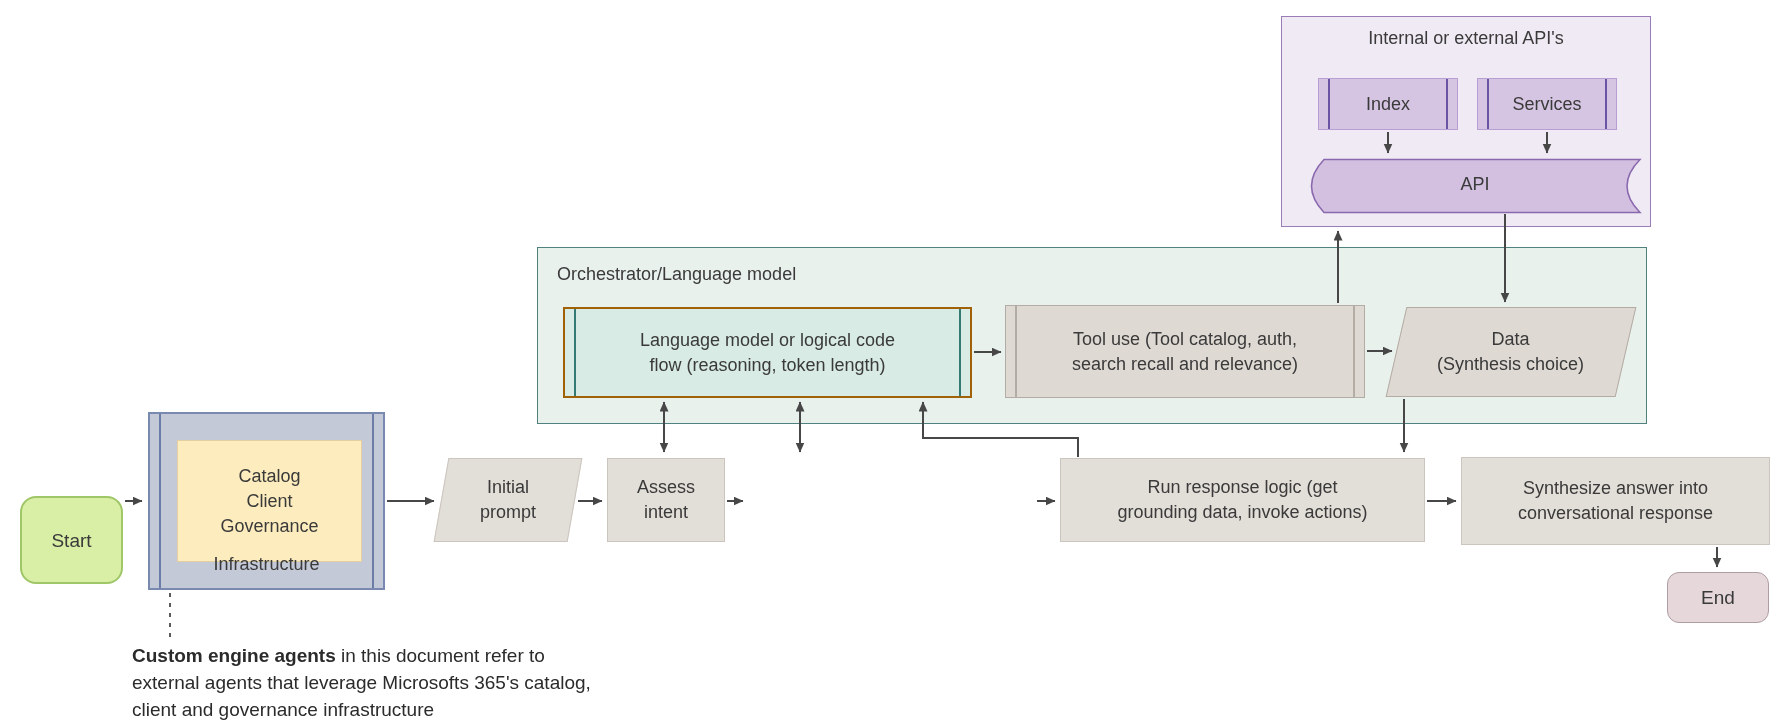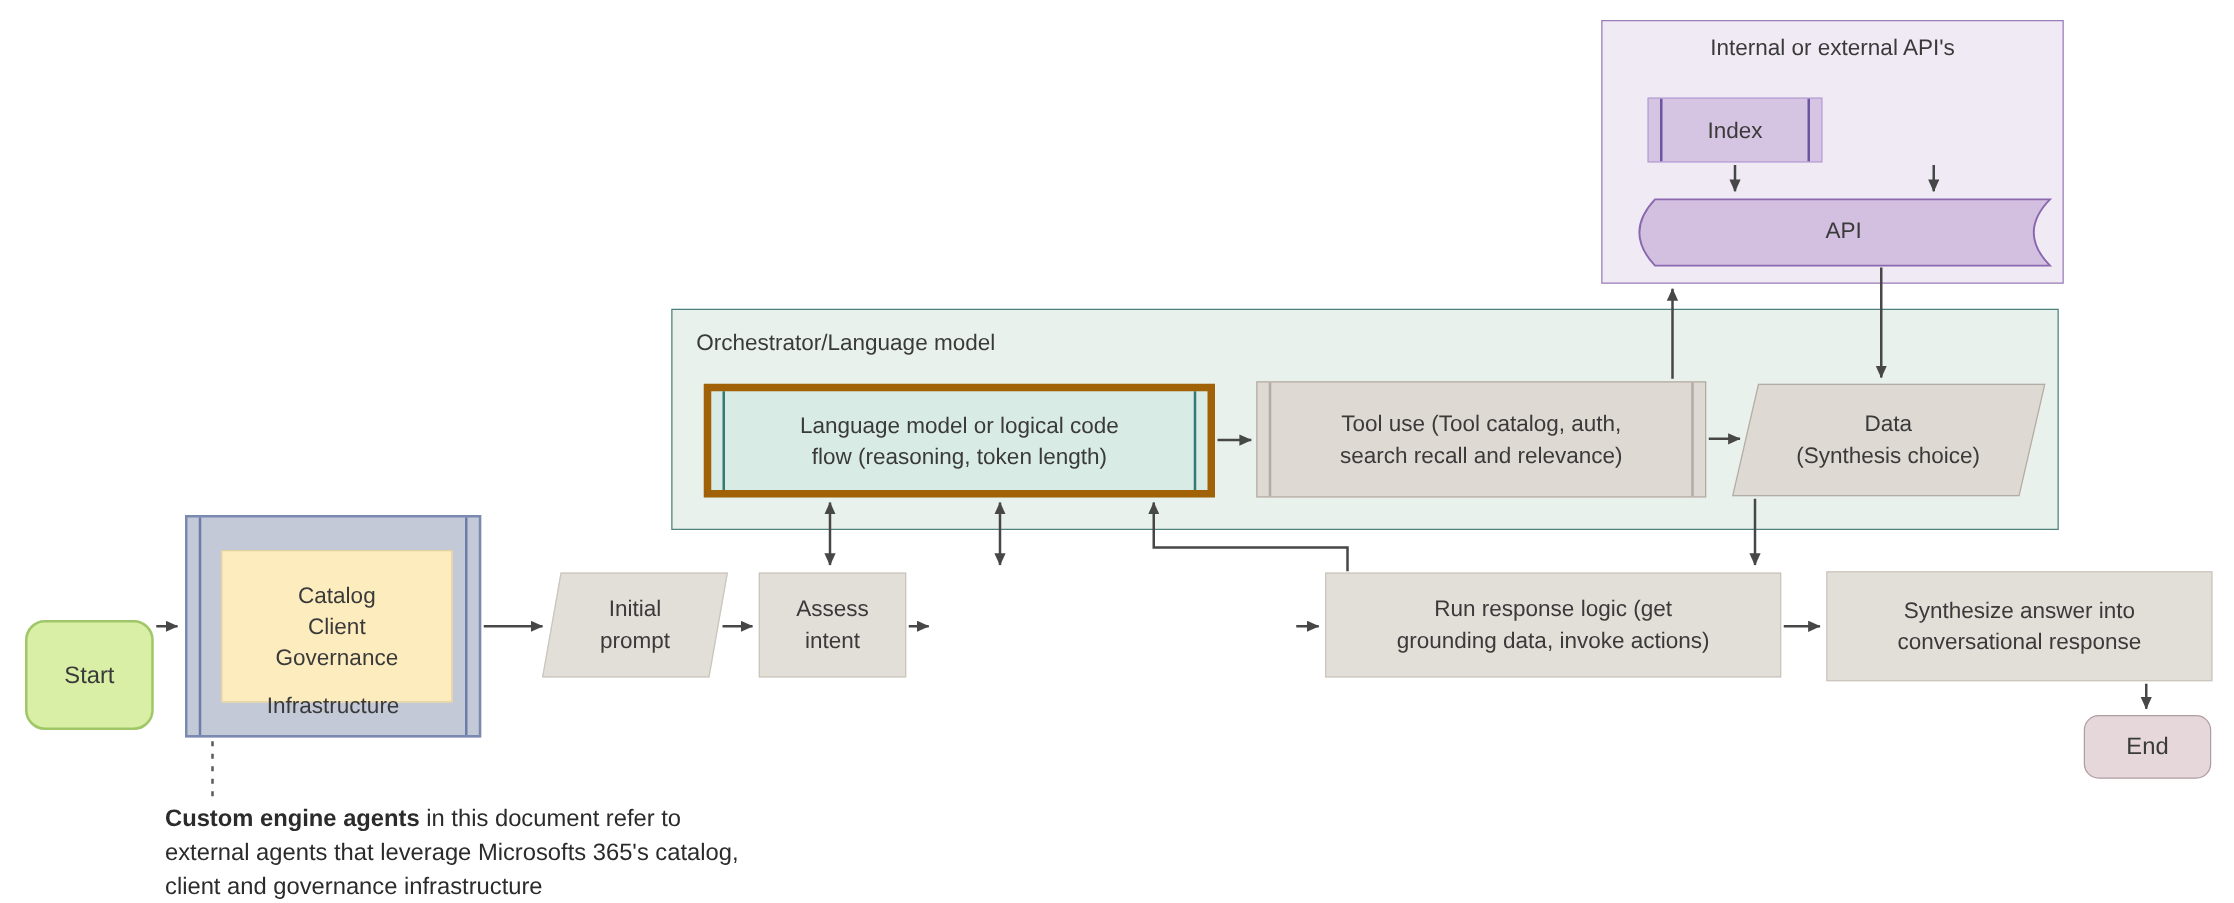--- a/index.html
+++ b/index.html
@@ -23,21 +23,21 @@
   .predef::after  { right:9px; }
 
   
   .start      { background:#d9efa5; border:2px solid #9fc768; border-radius:16px; }
   .infra      { background:#c4c9d8; border:2px solid #7a89b0; --bar:#6b7ca6; }
   .yellow     { background:#fdedbe; border:1px solid #e3cf9f; }
   .gray       { background:#e2ded8; border:1px solid #cbc5bd; }
   .grayd      { background:#ded9d3; border:1px solid #b3aca4; --bar:#b3aca4; }
   .endn       { background:#e5d7da; border:1.5px solid #b09da2; border-radius:12px; }
   .greenbox   { background:#e9f1ed; border:1px solid #4f827e; }
-  .teal       { background:#d8ebe4; border:6px solid #a16207; --bar:#357975; }
+  .teal       { background:#d8ebe4; border:2px solid #a16207; --bar:#357975; }
   .purplebox  { background:#f0eaf4; border:1px solid #9a7db8; }
   .purple     { background:#d6c4e3; border:1px solid #b79fd4; --bar:#6a55a4; }
 
   .skew-initial { transform:skewX(-10deg); }
   .skew-data    { transform:skewX(-13deg); }
   .unskew-initial { transform:skewX(10deg); }
   .unskew-data    { transform:skewX(13deg); }
 
   #arrows { position:absolute; left:0; top:0; z-index:10; pointer-events:none; }
   .footnote { font-size:19px; line-height:27px; color:#2b2b2b; }
@@ -45,20 +45,23 @@
 </head>
 <body>
 
 <div id="canvas">
 
   <div class="abs purplebox" style="left:1281px; top:16px; width:370px; height:211px;"></div>
   <div class="abs title" style="left:1281px; top:28px; width:370px; text-align:center;">Internal or external API's</div>
 
   <div class="node purple predef" style="left:1318px; top:78px; width:140px; height:52px;">
     <span class="label">Index</span>
+  </div>
+  <div class="node purple predef" style="left:1477px; top:78px; width:140px; height:52px;">
+    <span class="label">Services</span>
   </div>
 
   <div class="abs" style="left:1308px; top:158px; width:334px; height:56px;">
     <svg width="334" height="56" viewBox="0 0 334 56">
       <path d="M16,1.5 L332,1.5 Q306,28 332,54.5 L16,54.5 Q-9,28 16,1.5 Z" fill="#d3c0e0" stroke="#8a68ae" stroke-width="1.5"></path>
     </svg>
     <div class="abs label" style="left:0; top:14px; width:334px; text-align:center;">API</div>
   </div>
 
   <div class="abs greenbox" style="left:537px; top:247px; width:1110px; height:177px;"></div>

